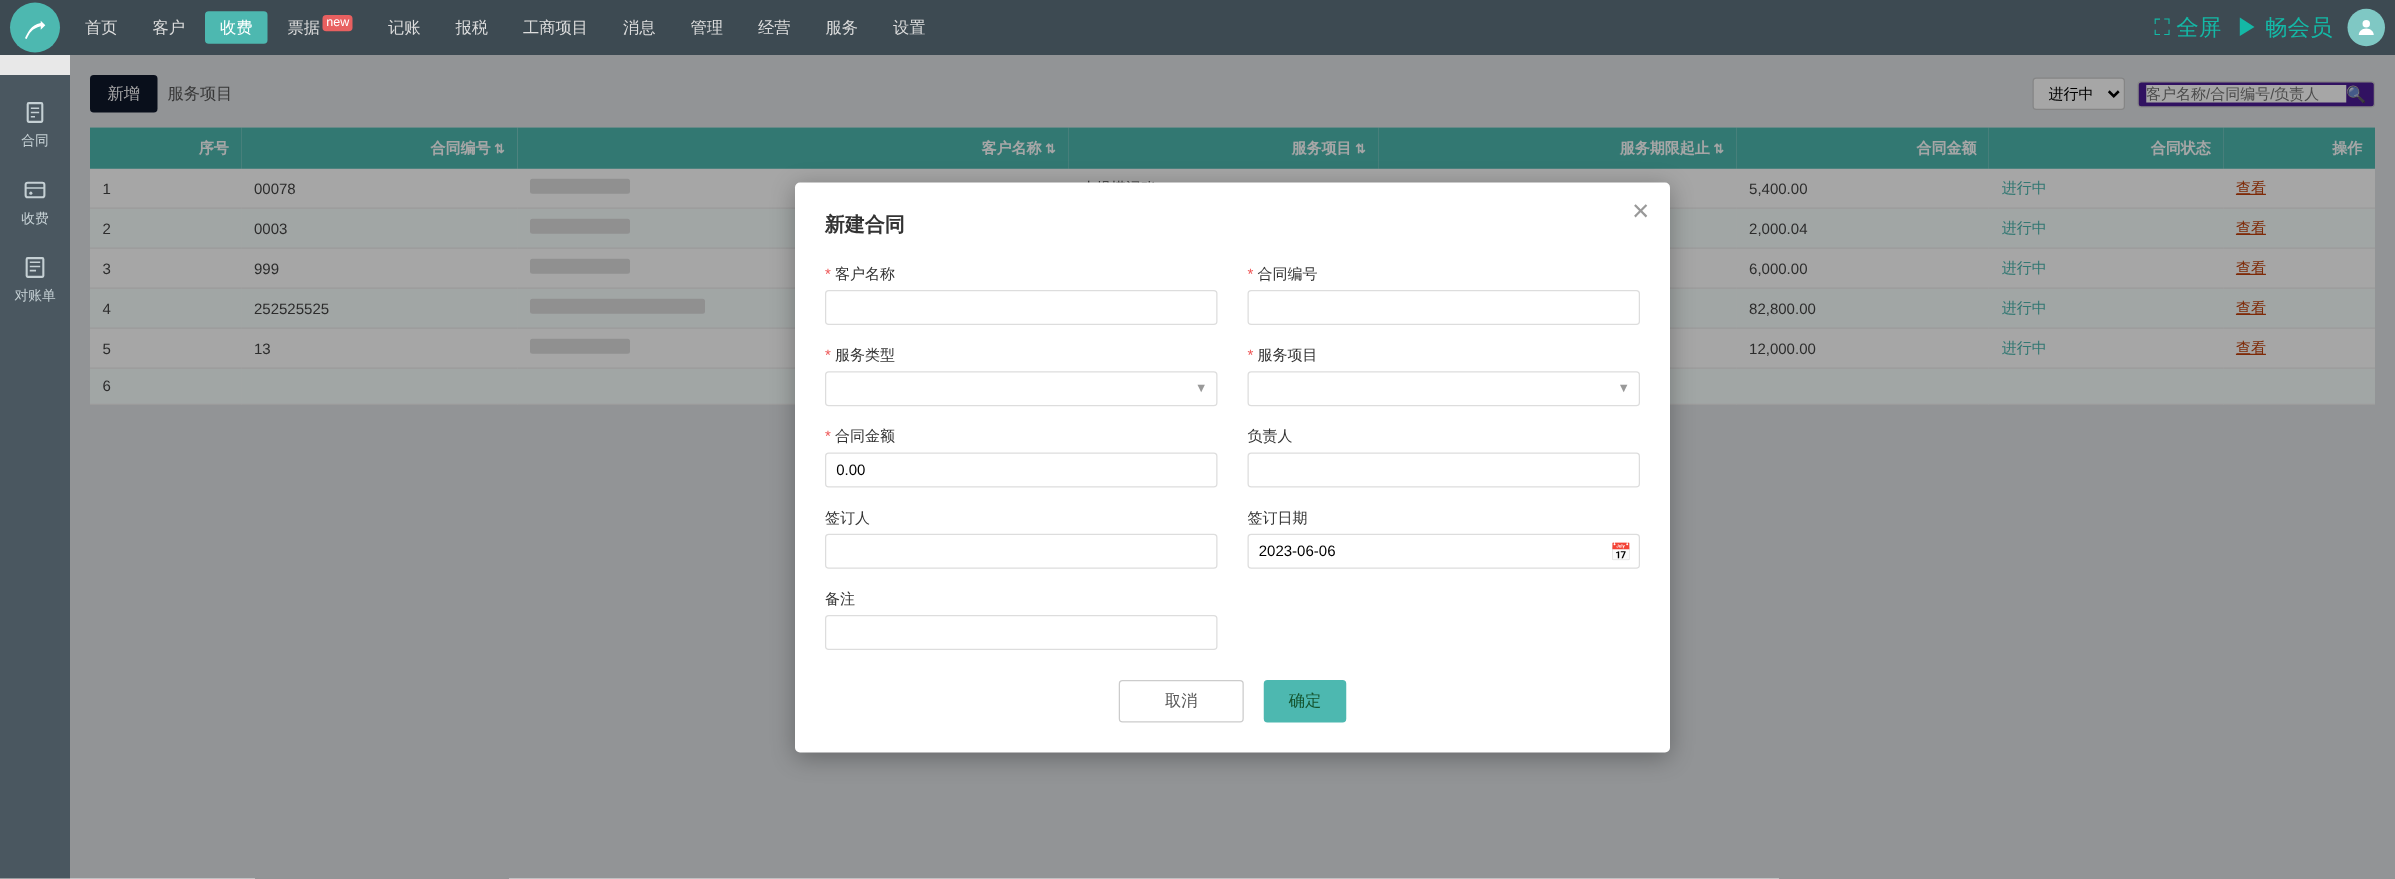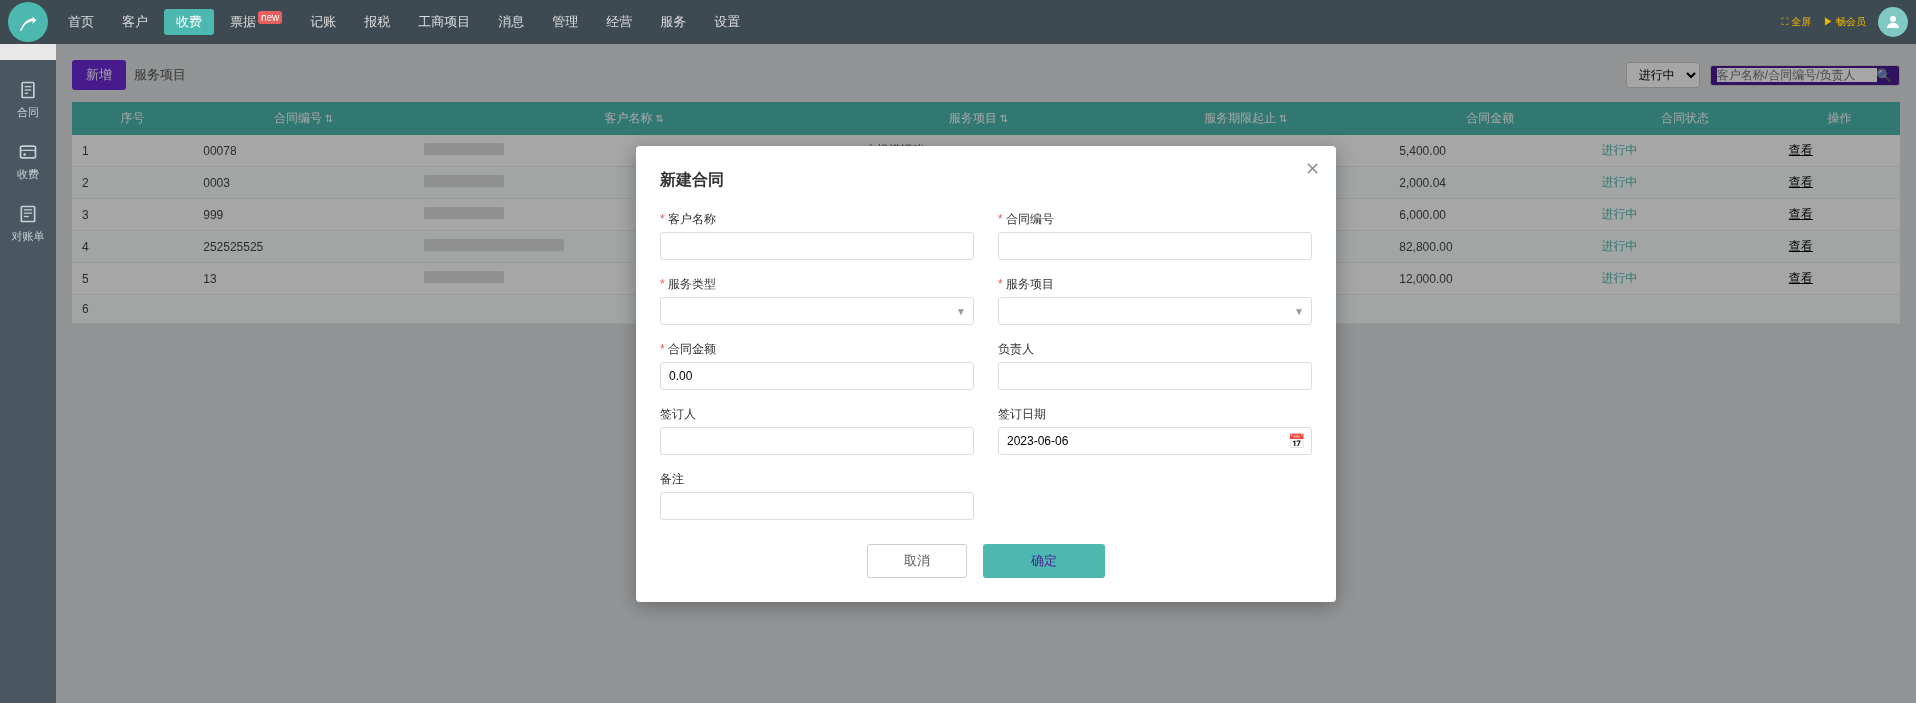--- a/index.html
+++ b/index.html
@@ -34,21 +34,21 @@
       white-space: nowrap;
     }
     .top-nav .nav-item.active { background: #4db8b0; color: #fff; }
     .top-nav .nav-item .new-badge {
       background: #e86060; color: #fff; font-size: 10px;
       padding: 1px 3px; border-radius: 3px; margin-left: 2px; vertical-align: super;
     }
     .top-nav .right-actions {
       display: flex; align-items: center; gap: 12px; margin-left: auto;
     }
-    .top-nav .right-actions span { color: #eab308; font-size: 10px; cursor: pointer; }
+    .top-nav .right-actions span { color: #14b8a6; font-size: 18px; cursor: pointer; }
     .avatar { width: 30px; height: 30px; border-radius: 50%; background: #7fc8c4; display: flex; align-items: center; justify-content: center; }
 
     
     .main-layout { display: flex; flex: 1; overflow: hidden; }
 
     
     .sidebar {
       width: 56px; background: #4a5760;
       display: flex; flex-direction: column; align-items: center;
       padding-top: 8px; flex-shrink: 0; margin-top: 16px;
@@ -67,47 +67,47 @@
       padding: 16px;
       overflow: auto;
       position: relative;
     }
 
     
     .toolbar {
       display: flex; align-items: center; gap: 8px; margin-bottom: 12px;
     }
     .btn-new {
-      background: #6d28d9; color: #fff; border: none;
+      background: #0f172a; color: #fff; border: none;
       padding: 6px 14px; border-radius: 3px; cursor: pointer; font-size: 13px;
     }
     .toolbar-label { color: #555; font-size: 13px; }
     .filter-select {
       margin-left: auto; border: 1px solid #ccc; background: #fff;
       padding: 4px 8px; border-radius: 3px; font-size: 12px; cursor: pointer;
     }
     .search-box {
       display: flex; align-items: center;
       border: 1px solid #ccc; background: #4c1d95; border-radius: 3px;
       padding: 2px 6px; margin-left: 4px;
     }
     .search-box input { border: none; outline: none; font-size: 12px; width: 160px; }
 
     
     .data-table { width: 100%; border-collapse: collapse; background: #fff; font-size: 12px; }
     .data-table thead tr { background: #4db8b0; color: #fff; }
     .data-table thead th {
-      padding: 8px 10px; text-align: center; font-weight: normal;
+      padding: 8px 10px; text-align: right; font-weight: bold;
       white-space: nowrap;
     }
     .data-table thead th.sortable::after { content: ' ⇅'; font-size: 10px; }
     .data-table tbody tr { border-bottom: 1px solid #eee; }
     .data-table tbody tr:nth-child(even) { background: #f8fffe; }
     .data-table tbody td { padding: 7px 10px; color: #444; white-space: nowrap; }
-    .data-table .link-btn { color: #000000; cursor: pointer; text-decoration: underline; }
+    .data-table .link-btn { color: #c2410c; cursor: pointer; text-decoration: underline; }
     .status-badge { color: #4db8b0; }
     .blurred { color: #bbb; background: #ddd; border-radius: 2px; display: inline-block; width: 80px; height: 12px; }
     .blurred2 { color: #bbb; background: #ddd; border-radius: 2px; display: inline-block; width: 140px; height: 12px; }
 
     
     .modal-overlay {
       position: absolute; top: 0; left: 0; right: 0; bottom: 0;
       background: rgba(0,0,0,0.35); z-index: 10;
       display: flex; align-items: center; justify-content: center;
     }
@@ -143,22 +143,22 @@
       pointer-events: none; color: #999; font-size: 10px;
     }
     .form-actions {
       display: flex; justify-content: center; gap: 16px; margin-top: 24px;
     }
     .btn-cancel {
       background: #fff; border: 1px solid #ccc; color: #555;
       padding: 7px 36px; border-radius: 3px; cursor: pointer; font-size: 13px;
     }
     .btn-confirm {
-      background: #4db8b0; border: none; color: #4c1d95;
-      padding: 7px 48px; border-radius: 3px; cursor: pointer; font-size: 13px;
+      background: #4db8b0; border: none; color: #14532d;
+      padding: 7px 20px; border-radius: 3px; cursor: pointer; font-size: 13px;
     }
     .cal-icon { color: #bbb; font-size: 14px; cursor: pointer; }
     .input-with-icon { position: relative; display: flex; align-items: center; }
     .input-with-icon input { padding-right: 28px; }
     .input-with-icon .cal-icon { position: absolute; right: 6px; }
   </style>
 </head>
 <body>
 
 <div class="top-nav">

